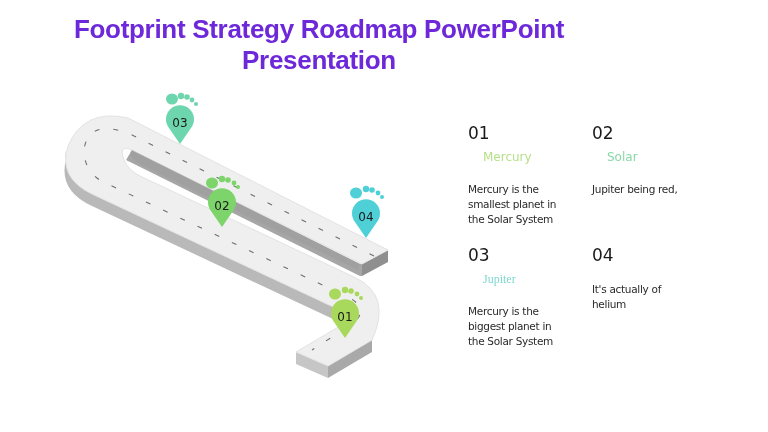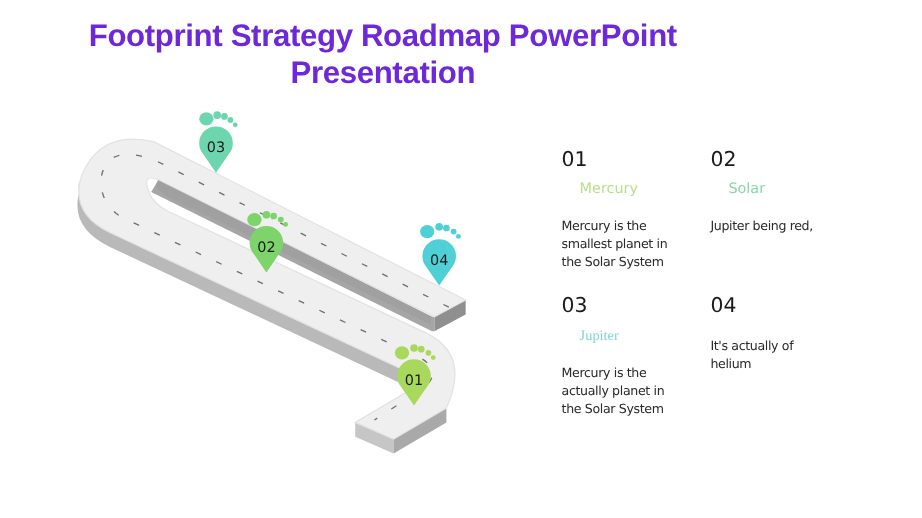--- a/index.html
+++ b/index.html
@@ -127,21 +127,21 @@
   <div class="desc">
     <div>Jupiter being red,</div>
   </div>
 </div>
 
 <div class="item" style="left:468px; top:245px;">
   <div class="num">03</div>
   <div class="name" style="color:#7fd8cf;font-family:Liberation Serif, serif;">Jupiter</div>
   <div class="desc">
     <div>Mercury is the</div>
-    <div>actually planet in</div>
+    <div>biggest planet in</div>
     <div>the Solar System</div>
   </div>
 </div>
 
 <div class="item" style="left:592px; top:245px;">
   <div class="num">04</div>
   <div class="desc">
     <div>It's actually of</div>
     <div>helium</div>
   </div>

